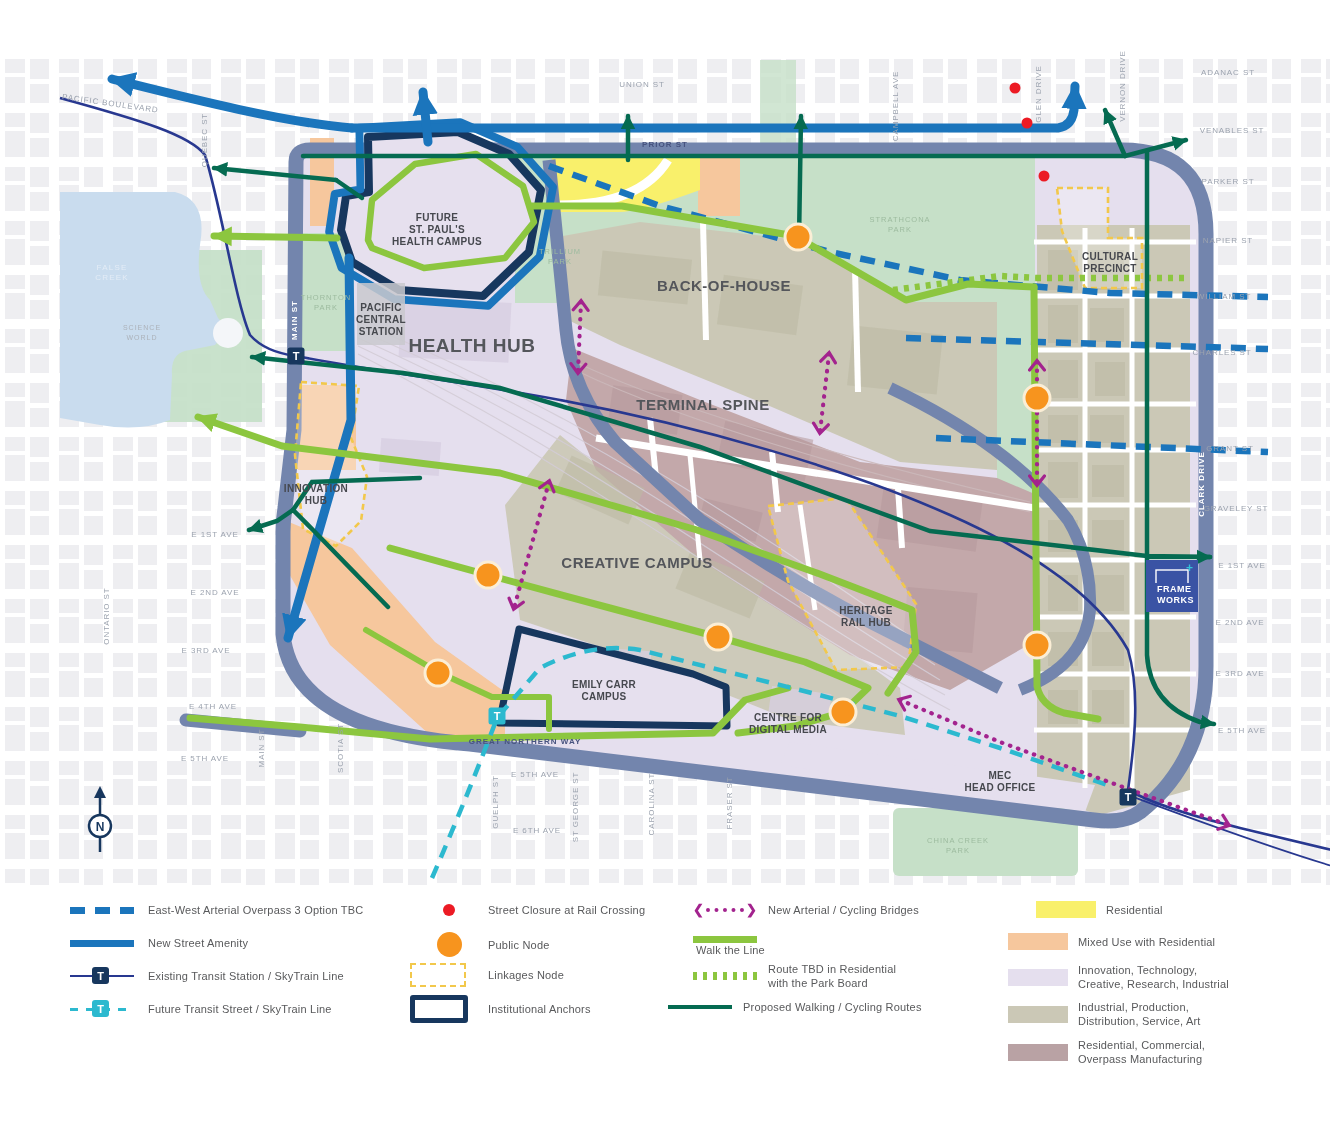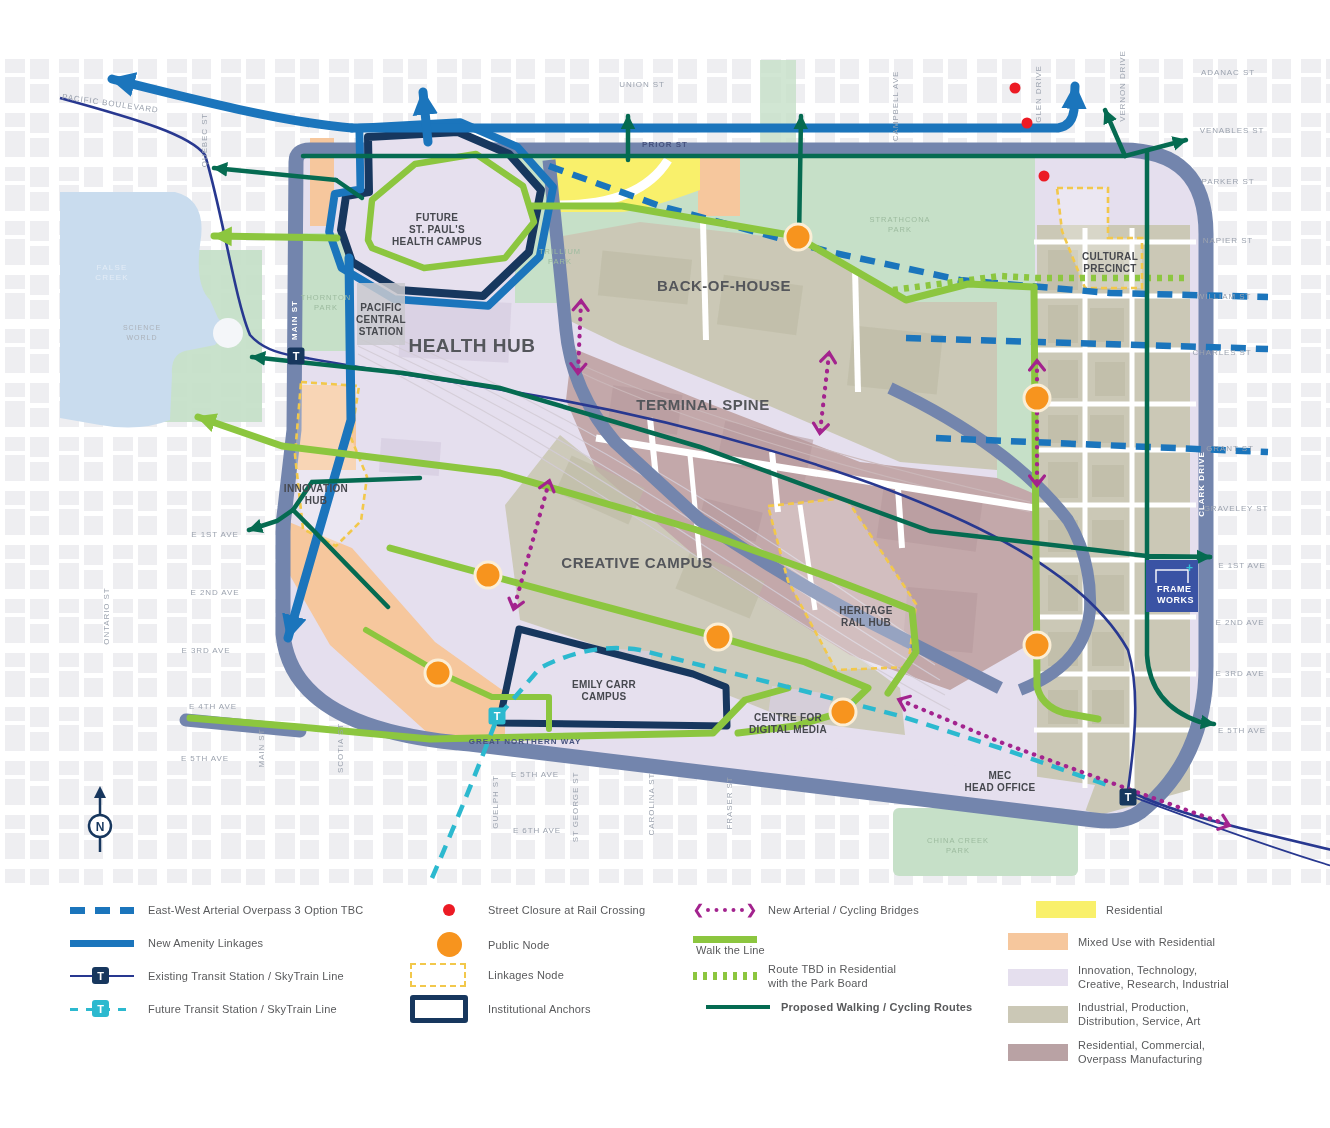--- a/index.html
+++ b/index.html
@@ -369,35 +369,35 @@
   <div class="lg-item" style="left:70px;top:903px;">
     <div class="lg-sym" style="width:78px;">
       <div class="bar" style="background:repeating-linear-gradient(90deg,#1B75BC 0 15px,transparent 15px 25px);"></div>
     </div>
     <div class="lg-label">East-West Arterial Overpass 3 Option TBC</div>
   </div>
   <div class="lg-item" style="left:70px;top:936px;">
     <div class="lg-sym" style="width:78px;">
       <div class="bar" style="background:#1B75BC;"></div>
     </div>
-    <div class="lg-label">New Amenity Linkages</div>
+    <div class="lg-label">New Street Amenity</div>
   </div>
   <div class="lg-item" style="left:70px;top:966px;">
     <div class="lg-sym" style="width:78px;position:relative;height:20px;">
       <div style="position:absolute;left:0;top:9px;width:64px;height:2px;background:#283890;"></div>
       <div class="tbox" style="position:absolute;left:22px;top:1px;background:#17375E;">T</div>
     </div>
     <div class="lg-label">Existing Transit Station / SkyTrain Line</div>
   </div>
   <div class="lg-item" style="left:70px;top:999px;">
     <div class="lg-sym" style="width:78px;position:relative;height:20px;">
       <div style="position:absolute;left:0;top:9px;width:64px;height:3px;background:repeating-linear-gradient(90deg,#2CB9CF 0 8px,transparent 8px 16px);"></div>
       <div class="tbox" style="position:absolute;left:22px;top:1px;background:#2CB9CF;">T</div>
     </div>
-    <div class="lg-label">Future Transit Station / SkyTrain Line</div>
+    <div class="lg-label">Future Transit Street / SkyTrain Line</div>
   </div>
 
   <div class="lg-item" style="left:410px;top:903px;">
     <div class="lg-sym" style="width:78px;justify-content:center;">
       <div style="width:12px;height:12px;border-radius:50%;background:#EC1B24;"></div>
     </div>
     <div class="lg-label">Street Closure at Rail Crossing</div>
   </div>
   <div class="lg-item" style="left:410px;top:932px;">
     <div class="lg-sym" style="width:78px;justify-content:center;">
@@ -434,21 +434,21 @@
   </div>
   <div class="lg-item" style="left:693px;top:962px;">
     <div class="lg-sym" style="width:75px;">
       <div style="width:64px;height:8px;background:repeating-linear-gradient(90deg,#8CC63F 0 4px,transparent 4px 10px);"></div>
     </div>
     <div class="lg-label">
       <div>Route TBD in Residential</div>
       <div>with the Park Board</div>
     </div>
   </div>
-  <div class="lg-item" style="left:706px;top:1000px;font-weight:bold;">
+  <div class="lg-item" style="left:668px;top:1000px;">
     <div class="lg-sym" style="width:75px;">
       <div style="width:64px;height:4px;background:#056B51;"></div>
     </div>
     <div class="lg-label">Proposed Walking / Cycling Routes</div>
   </div>
 
   <div class="lg-item" style="left:1036px;top:901px;">
     <div class="lg-sym" style="width:70px;">
       <div style="width:60px;height:17px;background:#F9F06B;"></div>
     </div>

